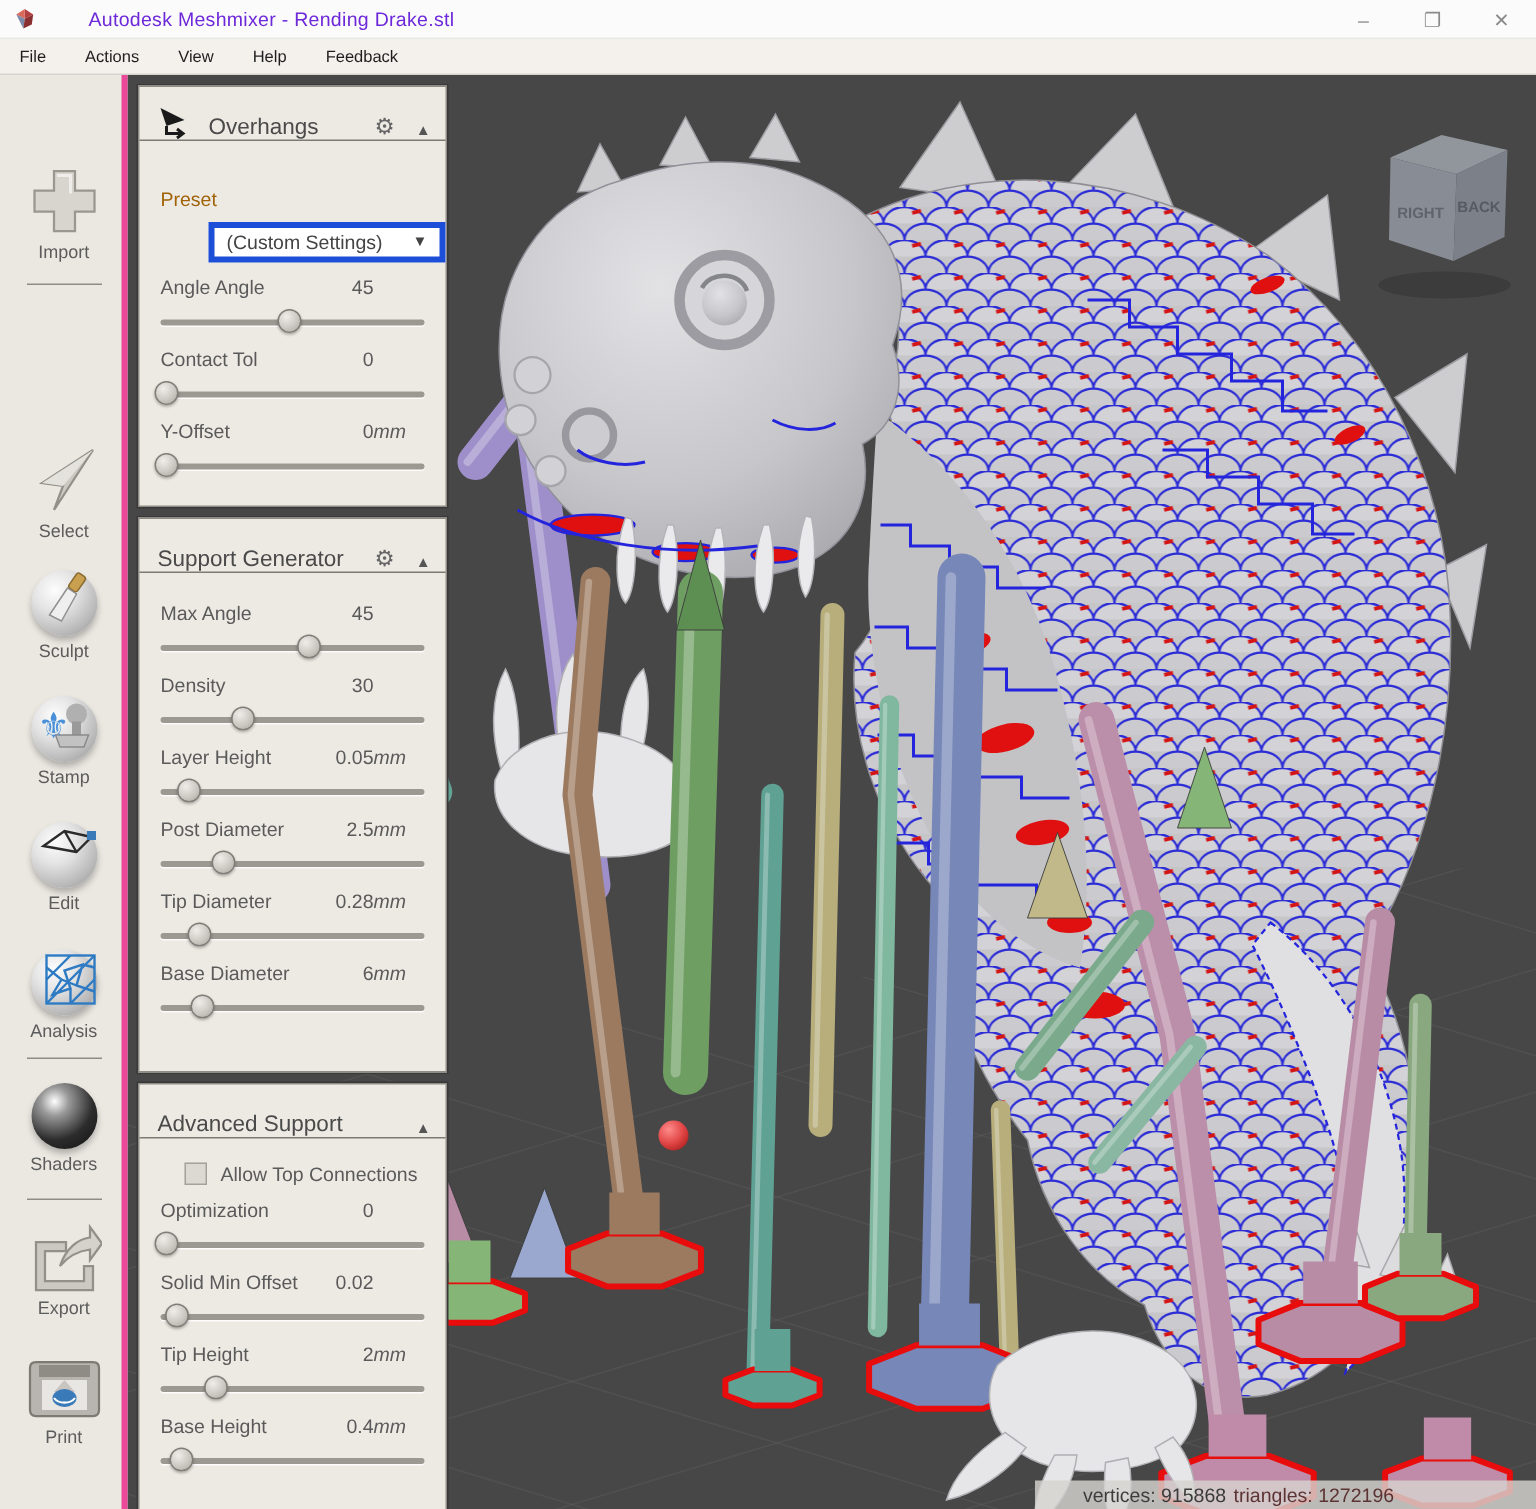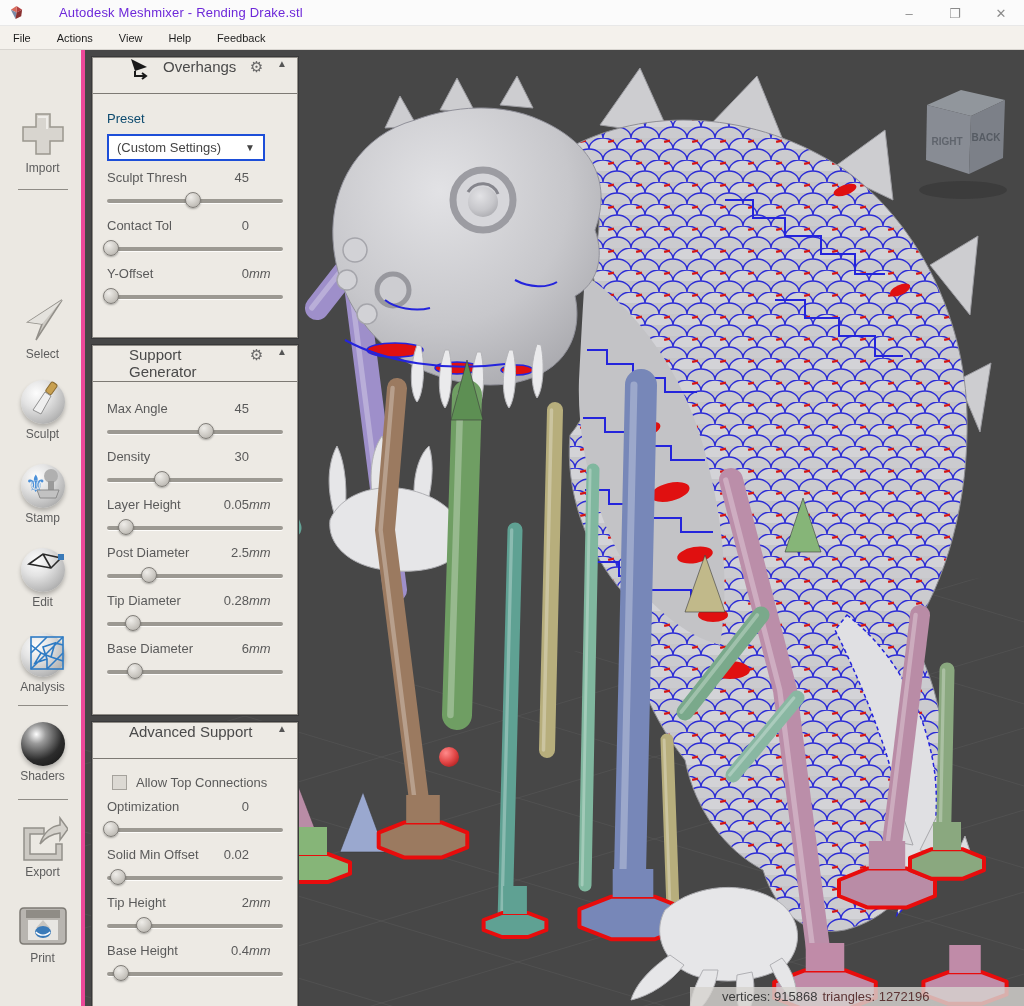--- a/index.html
+++ b/index.html
@@ -24,40 +24,40 @@
   .tool .glyph { display:block; margin:0 auto; }
   .tool .tlabel { display:block; font-size:12px; color:#5c5c5c; margin-top:3px; }
   .tool.selected { }
   .tool .selbox { position:absolute; left:5px; top:-8px; width:74px; height:76px; background:#f6f4ef; border:1px solid #9a978f; box-shadow:inset 0 0 0 1px #ffffff; z-index:-1; }
   .sep { position:absolute; left:18px; width:50px; border-top:1px solid #8f8c86; }
   .sphere { width:44px; height:44px; border-radius:50%; background:radial-gradient(circle at 35% 30%, #fdfdfd 0%, #e3e3e3 35%, #b9b9b9 70%, #8f8f8f 100%); box-shadow:0 3px 4px rgba(0,0,0,.25); margin:0 auto; position:relative; }
   .sphere.dark { background:radial-gradient(circle at 35% 28%, #ffffff 0%, #9a9a9a 22%, #2c2c2c 60%, #111 100%); }
 
   
   .panel { position:absolute; left:92px; width:206px; background:#edeae4; border:1px solid #8f8c86; box-shadow:0 0 0 1px #39393a; }
-  .phead { height:35px; display:flex; align-items:flex-start; padding:0 10px 0 12px; position:relative;margin-left:24px; }
+  .phead { height:35px; display:flex; align-items:flex-end; padding:0 10px 0 12px; position:relative; }
   .phead .ptitle { font-size:15px; color:#4a4a4a; }
   .phead .gear { margin-left:auto; font-size:15px; color:#666; cursor:default; }
   .phead .collapse { font-size:10px; color:#555; margin-left:14px; cursor:default; }
   .phead .collapse.noGear { margin-left:auto; }
   .phsep { border-top:1px solid #7d7a74; margin:0; }
   .pbody { padding:10px 14px 6px 14px; }
-  .field-label { font-size:13px; color:#0c4a6e; margin:7px 0 8px 0; }
-  .dropdown { width:158px; height:27px; background:#fff; border:2px solid #1d4ed8; display:flex; align-items:center; cursor:default; }
+  .field-label { font-size:13px; color:#a16207; margin:21px 0 8px 0; }
+  .dropdown { width:158px; height:27px; background:#fff; border:4px solid #1d4ed8; display:flex; align-items:center; cursor:default;margin-left:32px; }
   .dropdown .dval { flex:1; font-size:13px; color:#444; padding-left:8px; }
   .dropdown .darr { width:26px; text-align:center; font-size:10px; color:#444; }
   .srow { margin-top:9px; }
   .srow .stexts { display:flex; font-size:13px; color:#5a5a5a; }
   .srow .slabel { flex:1; }
   .srow .svalue { width:46px; text-align:right; }
   .srow .sunit  { width:34px; text-align:left;font-style:italic; }
   .strack { position:relative; height:18px; margin:6px 0 2px 0; cursor:default; }
   .strack .rail { position:absolute; left:0; right:0; top:8px; height:4px; background:#9c9992; border-radius:2px; box-shadow:0 1px 0 #fdfcfa; }
   .sthumb { position:absolute; top:1px; width:16px; height:16px; margin-left:-8px; border-radius:50%; background:radial-gradient(circle at 35% 30%, #efede9, #c9c6c0 60%, #a8a5a0); border:1px solid #807d78; box-shadow:0 1px 2px rgba(0,0,0,.3); }
-  .checkrow { display:flex; align-items:center; margin:6px 0 4px 5px; }
+  .checkrow { display:flex; align-items:center; margin:6px 0 4px 16px; }
   .checkbox { width:15px; height:15px; background:#dcd9d3; border:1px solid #a5a29c; margin-right:9px; }
   .checklabel { font-size:13px; color:#5a5a5a; }
 
   
   .viewport { position:absolute; left:85px; top:50px; width:939px; height:956px; background:#474747; }
   .viewport svg { position:absolute; left:0; top:0; }
   .statusbar { position:absolute; left:605px; right:0; bottom:0; height:19px; background:rgba(213,211,207,.82); display:flex; align-items:center; padding-left:32px; font-size:13px; }
   .statusbar .sv { color:#3c3c3c; margin-right:5px; }
   .statusbar .st { color:#5d3434; }
 </style>
@@ -434,21 +434,21 @@
     <div class="phsep"></div>
     <div class="pbody">
       <div class="field-label">Preset</div>
       <div class="dropdown">
         <span class="dval">(Custom Settings)</span>
         <span class="darr">▼</span>
       </div>
       <div>
           <div class="srow">
             <div class="stexts">
-              <span class="slabel">Sculpt Thresh</span>
+              <span class="slabel">Angle Angle</span>
               <span class="svalue">45</span>
               <span class="sunit"></span>
             </div>
             <div class="strack">
               <div class="rail"></div>
               <div class="sthumb" style="left: 49%;"></div>
             </div>
           </div>
           <div class="srow">
             <div class="stexts">

